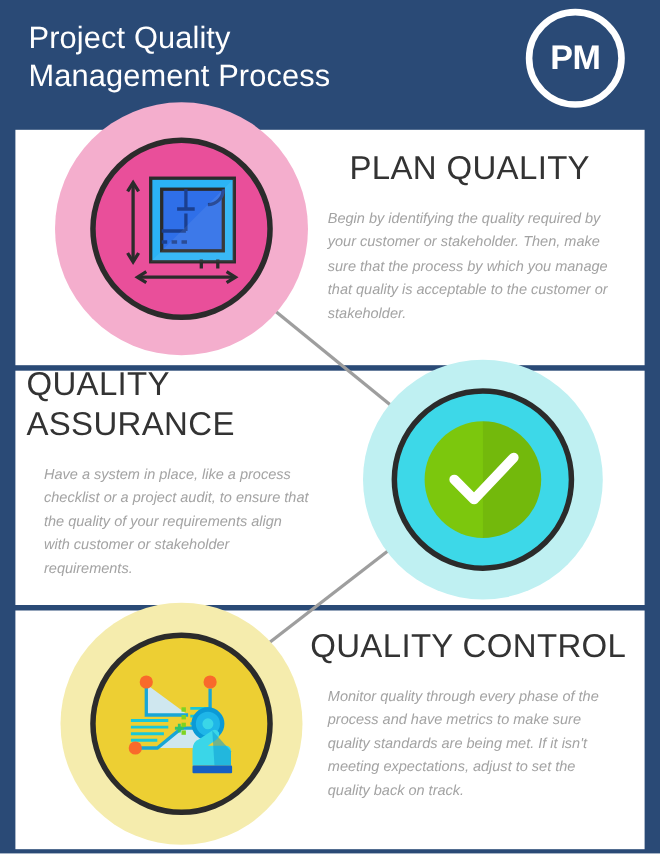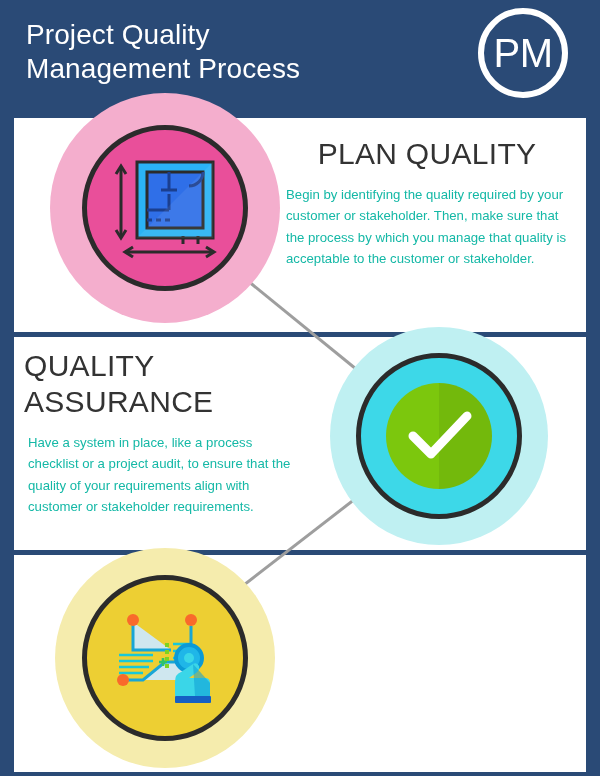--- a/index.html
+++ b/index.html
@@ -53,22 +53,22 @@
     box-sizing: border-box;
   }
   .logo-text {
     position: absolute;
     left: 0; top: 0;
     width: 90px; height: 90px;
     display: flex;
     align-items: center;
     justify-content: center;
     color: #ffffff;
-    font-size: 40px;
-    font-weight: normal;
+    font-size: 31px;
+    font-weight: bold;
     letter-spacing: -0.5px;
   }
 
   
   .panel {
     position: absolute;
     left: 14px;
     width: 572px;
     background: #ffffff;
     z-index: 10;
@@ -128,28 +128,29 @@
   .block { position: absolute; z-index: 30; }
   .block h2 {
     margin: 0 0 12px 0;
     font-weight: 400;
     color: #333333;
     font-size: 30px;
     letter-spacing: 0.3px;
     line-height: 1.2;
   }
   .block p {
-    margin: 4px;
-    color: #14b8a6;
+    margin: 16px;
+    color: #a3a3a3;
     font-size: 13.2px;
     line-height: 1.62;
+    font-style: italic;
   }
   #block-1 { left: 282px; top: 136px; width: 290px; text-align: left; }
   #block-1 h2 { text-align: center; }
-  #block-2 { left: 24px;  top: 348px; width: 275px; }
+  #block-2 { left: 24px;  top: 332px; width: 275px; }
   #block-3 { left: 282px; top: 570px; width: 295px; }
 </style>
 </head>
 <body>
 
 <div class="poster">
 
   <div class="panel" id="panel-1"></div>
   <div class="panel" id="panel-2"></div>
   <div class="panel" id="panel-3"></div>
@@ -282,14 +283,18 @@
   <div class="block" id="block-1">
     <h2>PLAN QUALITY</h2>
     <p>Begin by identifying the quality required by your customer or stakeholder. Then, make sure that the process by which you manage that quality is acceptable to the customer or stakeholder.</p>
   </div>
 
   <div class="block" id="block-2">
     <h2>QUALITY ASSURANCE</h2>
     <p>Have a system in place, like a process checklist or a project audit, to ensure that the quality of your requirements align with customer or stakeholder requirements.</p>
   </div>
 
+  <div class="block" id="block-3">
+    <h2>QUALITY CONTROL</h2>
+    <p>Monitor quality through every phase of the process and have metrics to make sure quality standards are being met. If it isn't meeting expectations, adjust to set the quality back on track.</p>
+  </div>
 
 </div>
 
 </body></html>

